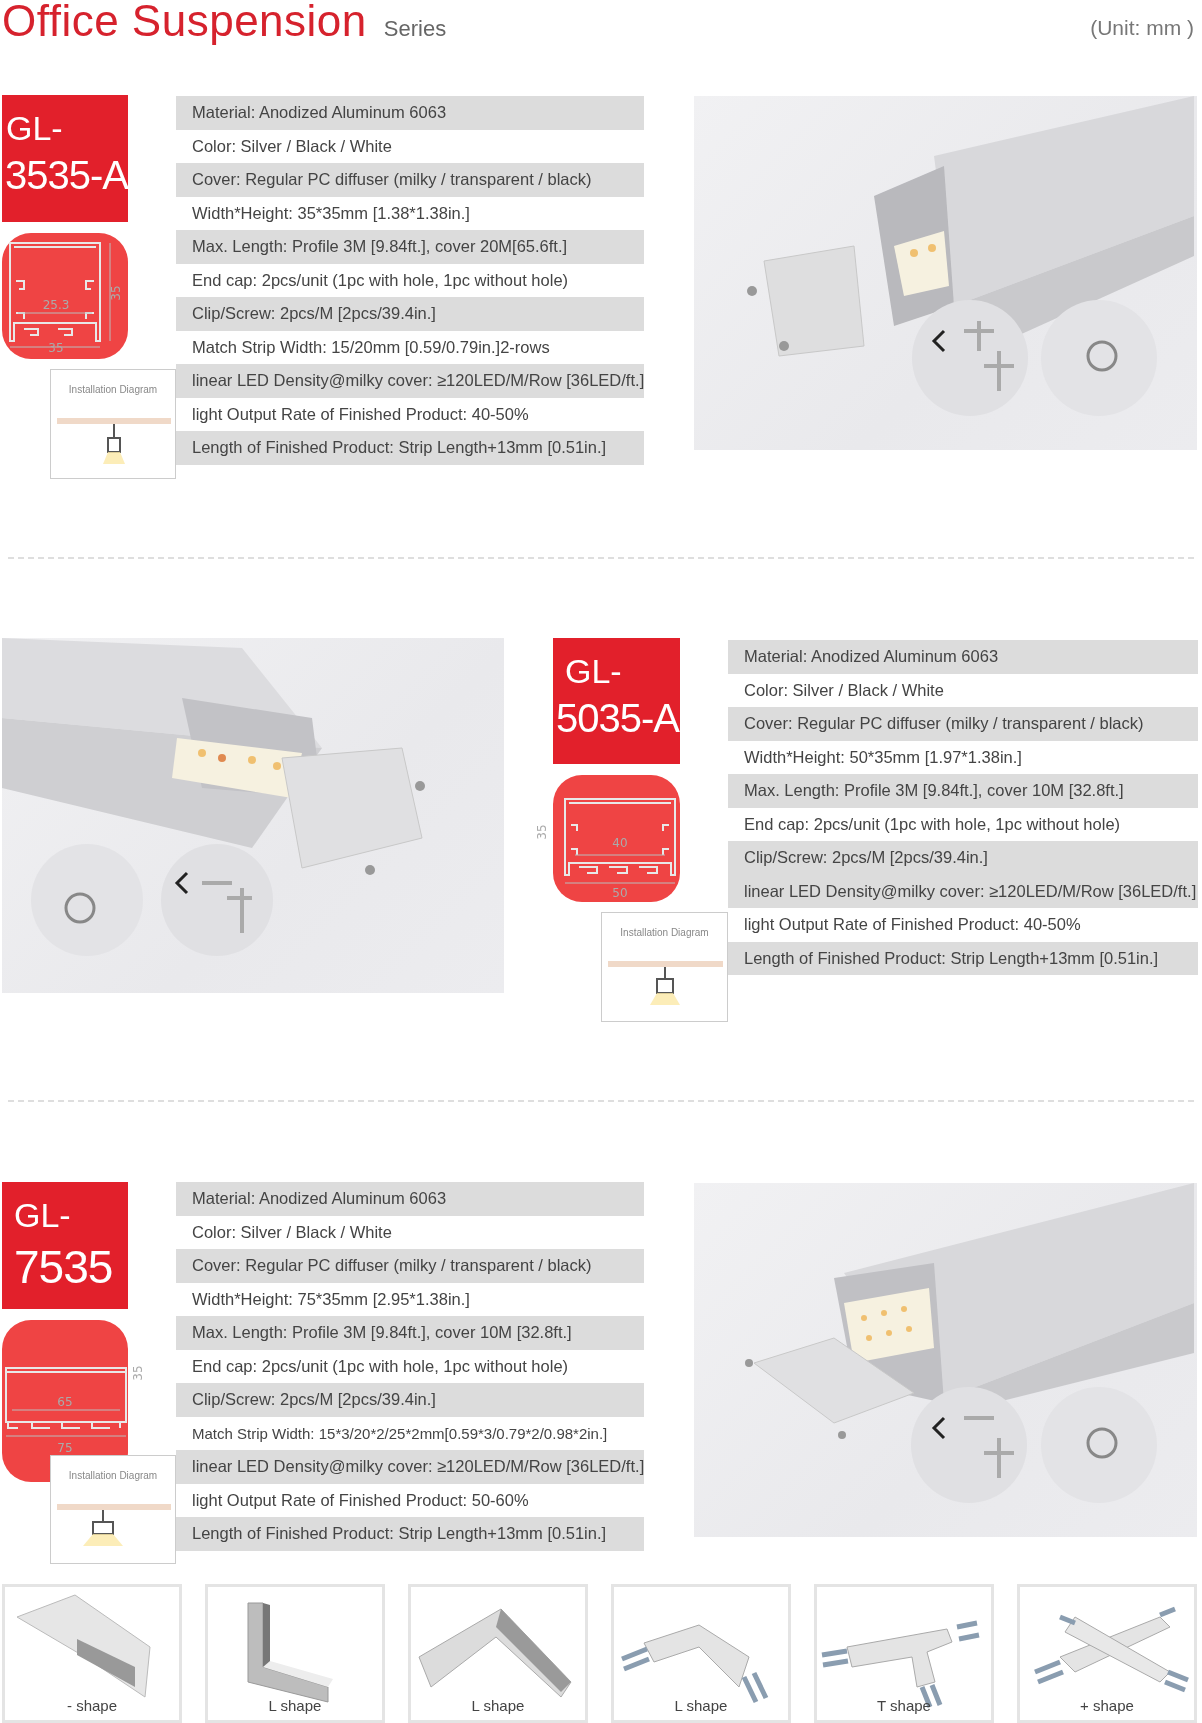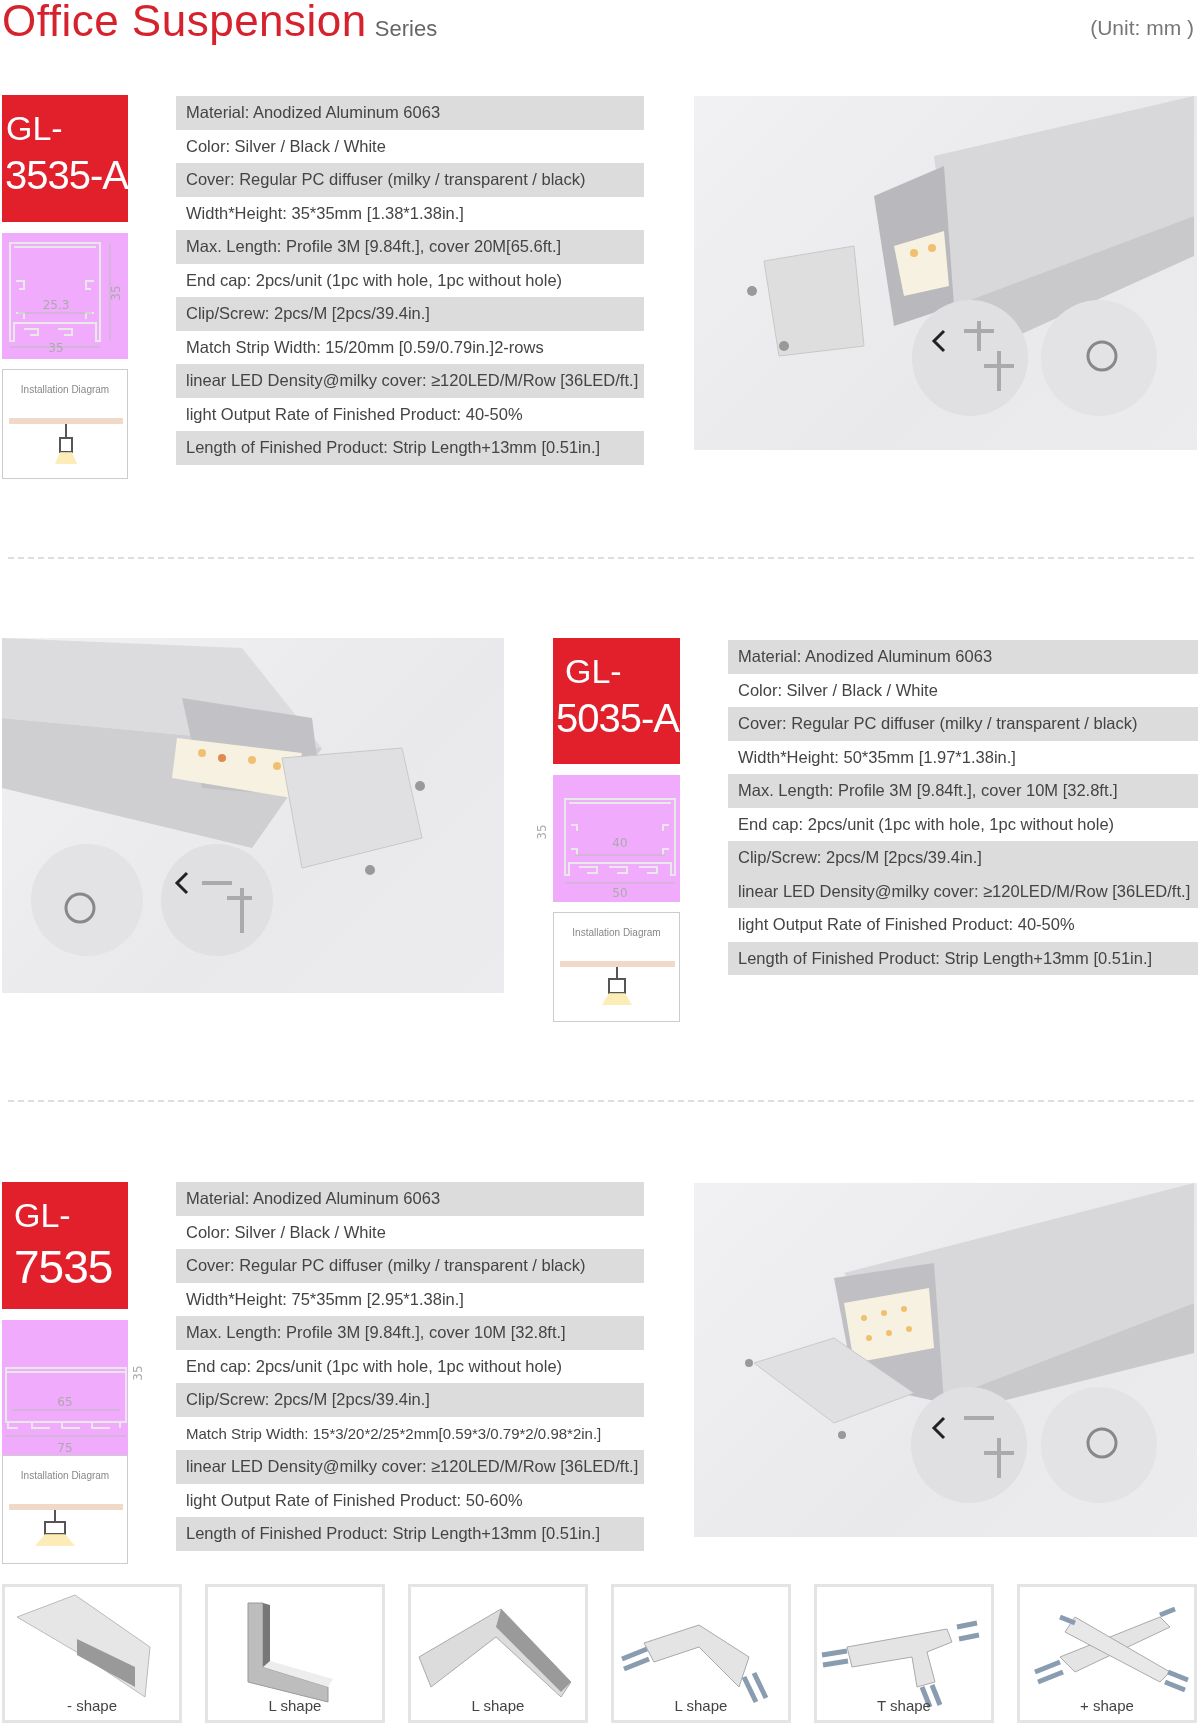--- a/index.html
+++ b/index.html
@@ -1,36 +1,36 @@
 <!DOCTYPE html>
 <html><head>
 <meta charset="utf-8">
 <style>
   * { box-sizing: border-box; margin: 0; padding: 0; }
   html, body { width: 1202px; height: 1723px; background: #ffffff; overflow: hidden; }
   body { position: relative; font-family: "DejaVu Sans", sans-serif; color: #3a3a3a; }
 
   .title { position: absolute; left: 2px; top: -4px; white-space: nowrap; }
   .title .main { font-size: 44px; color: #d6222d; font-weight: 300; letter-spacing: 0.5px; font-family: "Liberation Sans", sans-serif; }
-  .title .sub { font-size: 22px; color: #666; margin-left: 8px; font-family: "Liberation Sans", sans-serif; }
+  .title .sub { font-size: 22px; color: #666; margin-left: 17px; font-family: "Liberation Sans", sans-serif; }
   .unit { position: absolute; right: 8px; top: 16px; font-size: 21px; color: #777; font-family: "Liberation Sans", sans-serif; }
 
   .model-box { position: absolute; background: #e2202b; color: #fff; font-family: "Liberation Sans", sans-serif; }
   .model-box .pre { position: absolute; left: 4px; top: 14px; font-size: 34px; font-weight: 300; }
   .model-box .num { position: absolute; left: 3px; top: 58px; font-size: 40px; font-weight: 400; letter-spacing: -1px; }
 
-  .profile { position: absolute; background: #f0abfc; }
+  .profile { position: absolute; background: #ef4444; border-radius: 29px; }
   .profile svg { width: 100%; height: 100%; display: block; }
 
-  .install { position: absolute; border: 1px solid #ccc; background: #fff; }
+  .install { position: absolute; border: 1px solid #ccc; background: #fff; margin-left: 48px; }
   .install .lbl { position: absolute; left: 0; right: 0; top: 14px; text-align: center; font-size: 10px; color: #888; font-family: "Liberation Sans", sans-serif; }
   .install svg { position: absolute; left: 0; top: 0; }
 
   .spec { position: absolute; }
-  .spec-row { height: 33.5px; line-height: 33.5px; padding-left: 10px; font-size: 16.5px; color: #444; white-space: nowrap; font-family: "Liberation Sans", sans-serif; }
+  .spec-row { height: 33.5px; line-height: 33.5px; padding-left: 16px; font-size: 16.5px; color: #444; white-space: nowrap; font-family: "Liberation Sans", sans-serif; }
   .spec-row.shade { background: #dcdcdc; }
 
   .photo { position: absolute; background: linear-gradient(135deg, #f1f1f3 0%, #e9e9ec 60%, #ececef 100%); overflow: hidden; }
   .photo svg { position: absolute; left: 0; top: 0; }
 
   .divider { position: absolute; left: 8px; right: 8px; height: 0; border-top: 2px dashed #dedede; }
 
   .shape-card { position: absolute; top: 1584px; width: 180px; height: 139px; border: 3px solid #e4e4e4; background: #fff; }
   .shape-card .caption { position: absolute; left: 0; right: 0; bottom: 6px; text-align: center; font-size: 15px; color: #444; font-family: "Liberation Sans", sans-serif; }
   .shape-card svg { position: absolute; left: 0; top: 0; }

